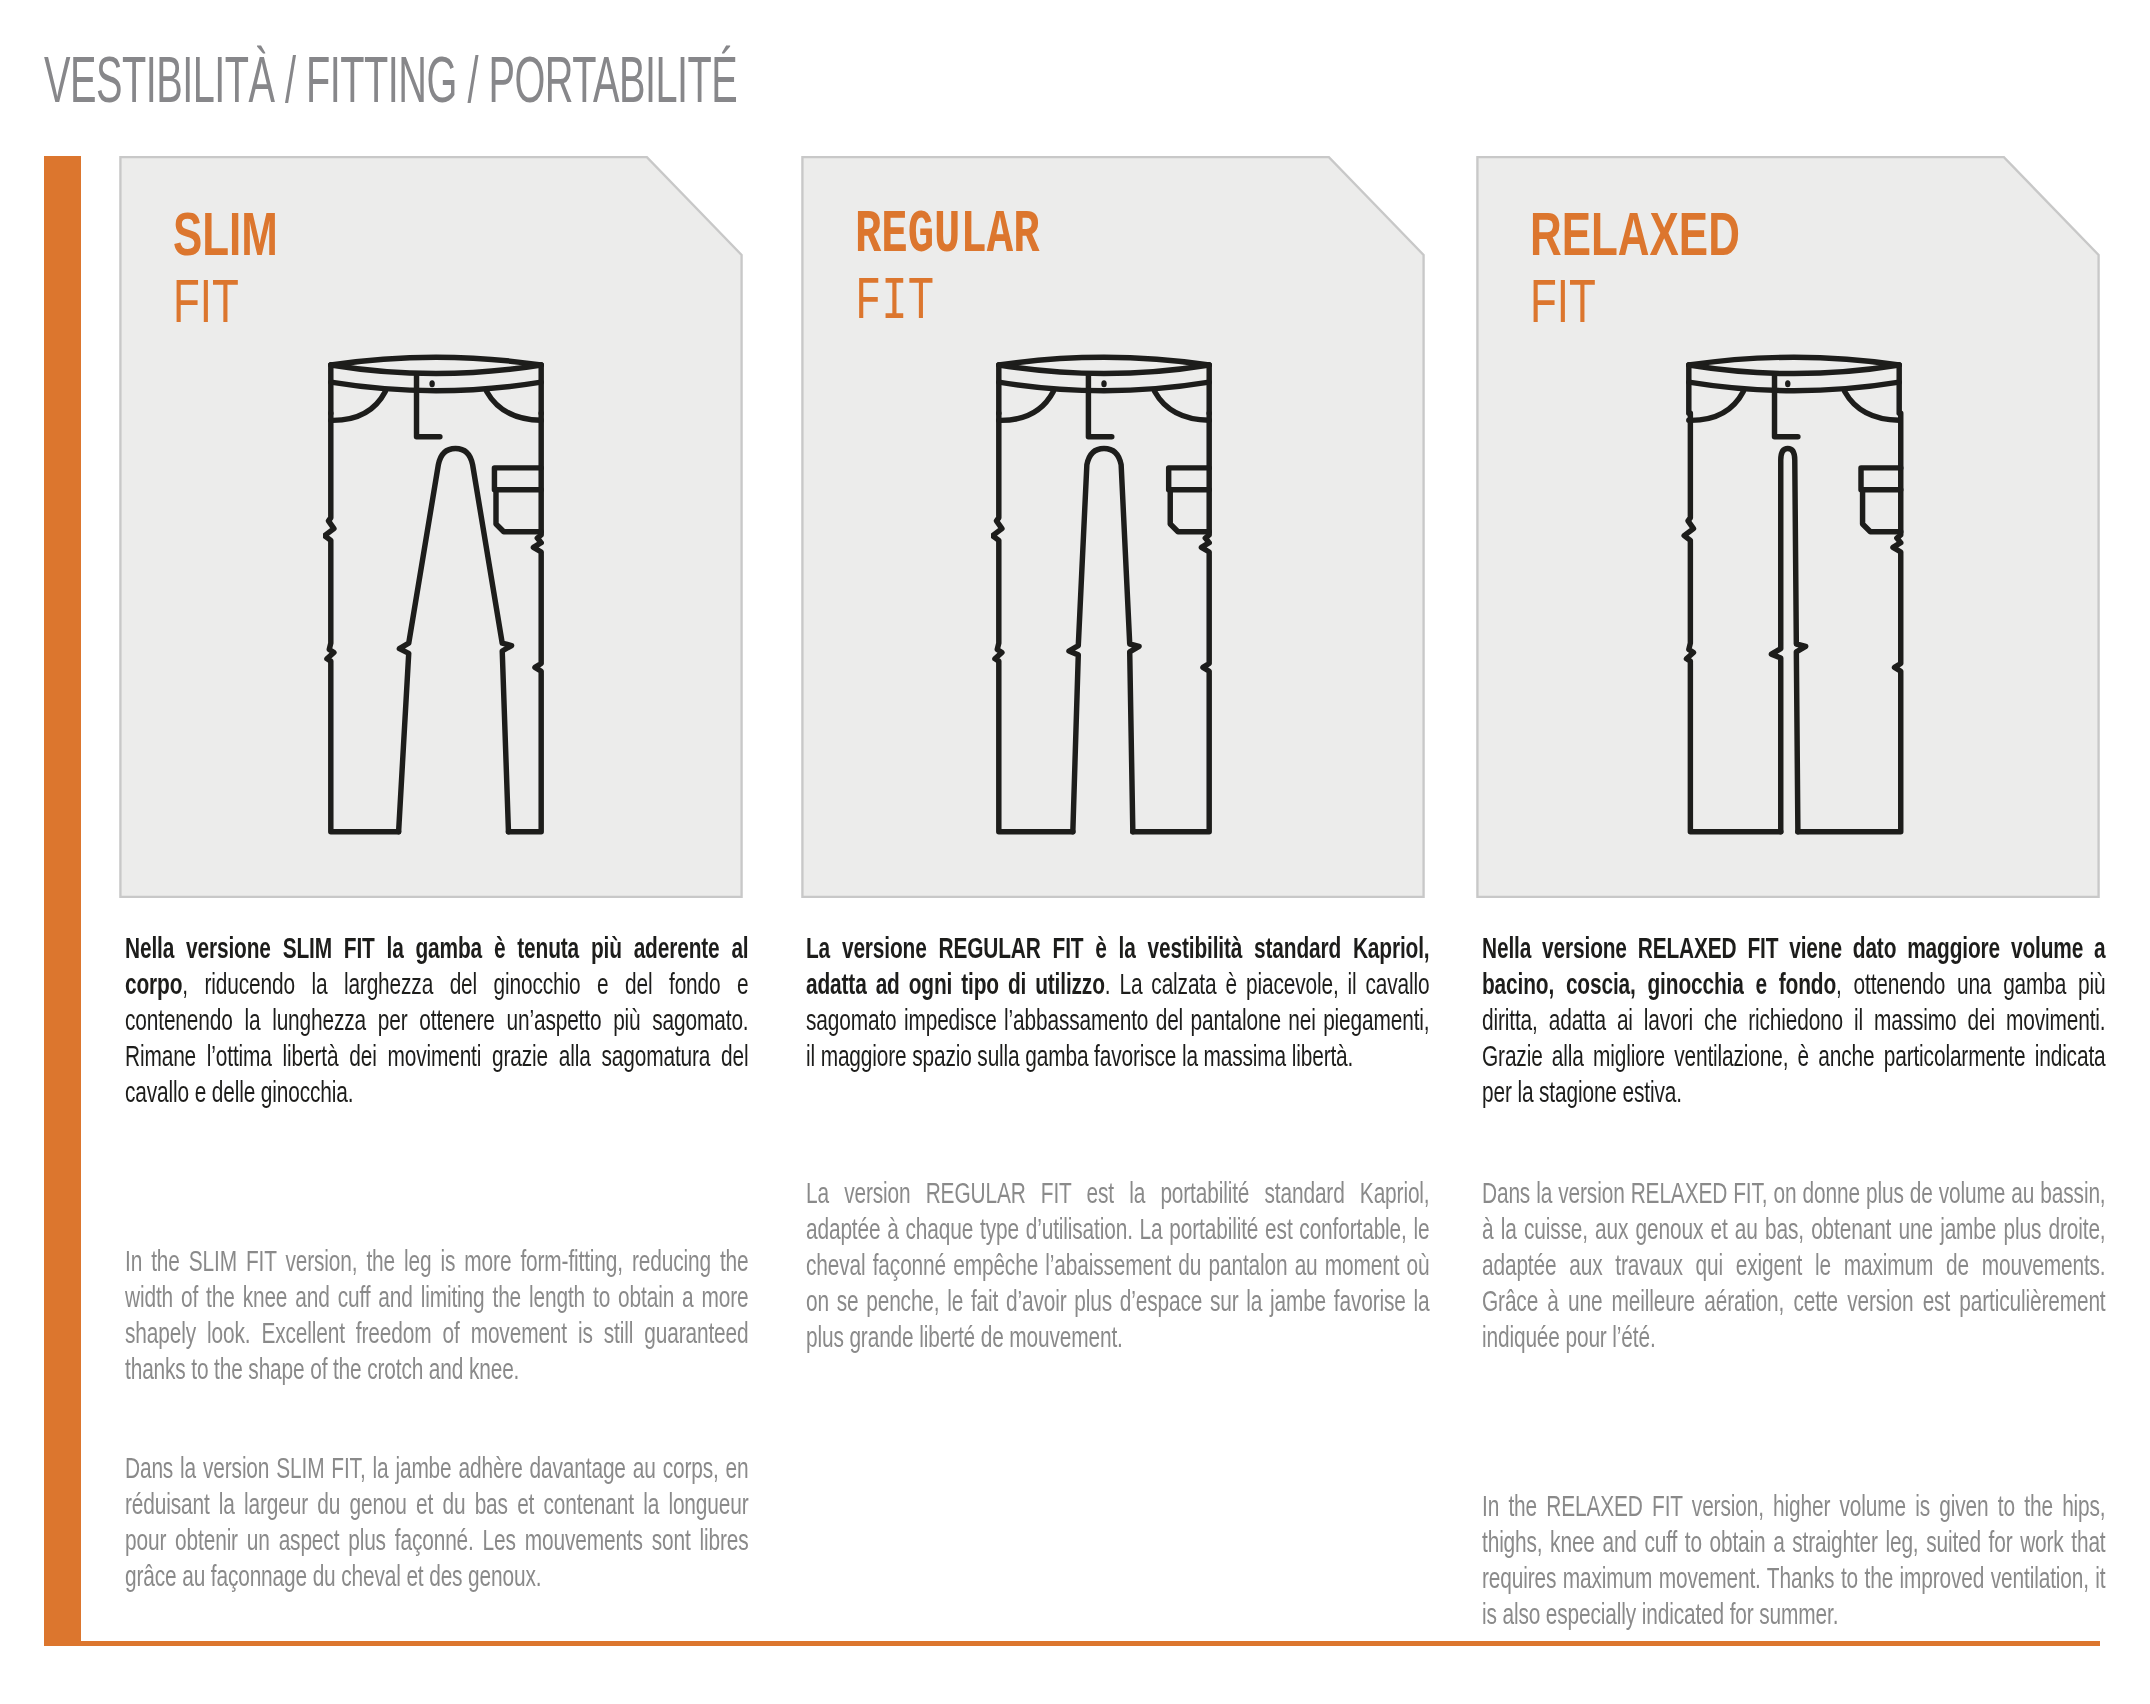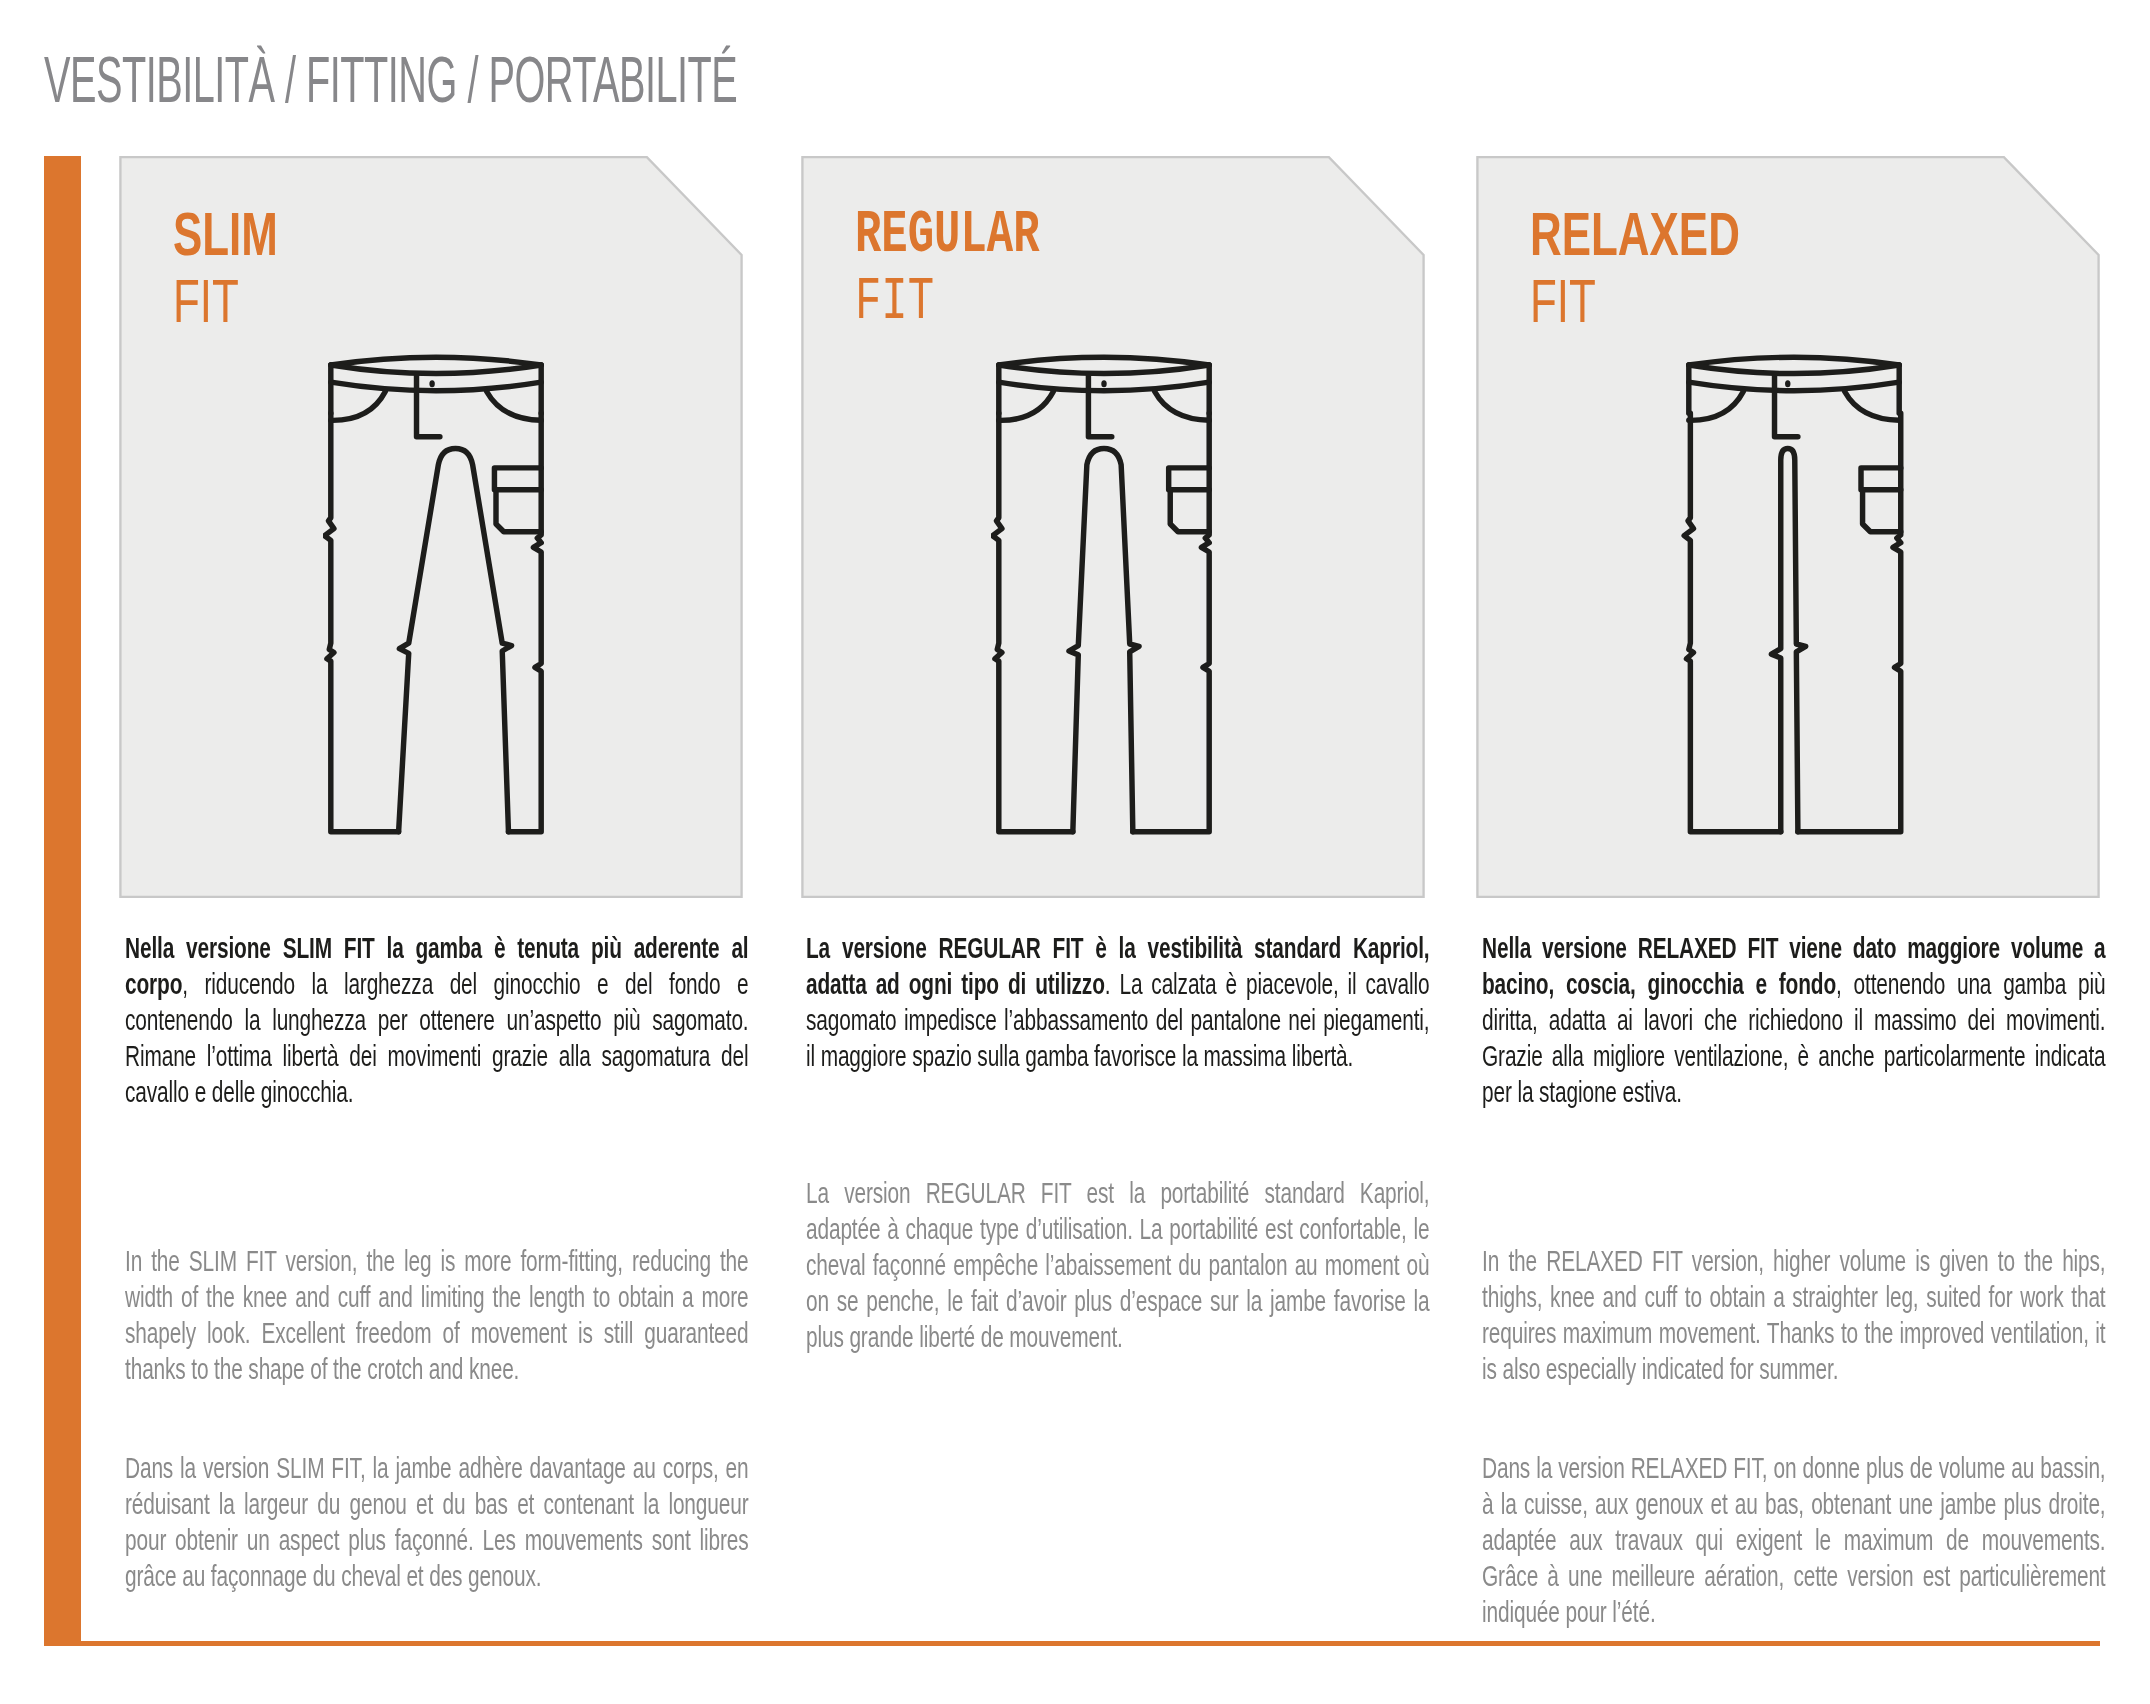--- a/index.html
+++ b/index.html
@@ -145,20 +145,20 @@
   </div>
   <div class="para-wrap fr">
     <p class="para para-fr">La version REGULAR FIT est la portabilité standard Kapriol, adaptée à chaque type d’utilisation. La portabilité est confortable, le cheval façonné empêche l’abaissement du pantalon au moment où on se penche, le fait d’avoir plus d’espace sur la jambe favorise la plus grande liberté de mouvement.</p>
   </div>
 </div>
 
 <div class="desc" style="left:1482px;">
   <div class="para-wrap">
     <p class="para para-it"><b>Nella versione RELAXED FIT viene dato maggiore volume a bacino, coscia, ginocchia e fondo</b><span>, ottenendo una gamba più diritta, adatta ai lavori che richiedono il massimo dei movimenti. Grazie alla migliore ventilazione, è anche particolarmente indicata per la stagione estiva.</span></p>
   </div>
+  <div class="para-wrap fr">
+    <p class="para para-fr">Dans la version RELAXED FIT, on donne plus de volume au bassin, à la cuisse, aux genoux et au bas, obtenant une jambe plus droite, adaptée aux travaux qui exigent le maximum de mouvements. Grâce à une meilleure aération, cette version est particulièrement indiquée pour l’été.</p>
+  </div>
   <div class="para-wrap en">
     <p class="para para-en">In the RELAXED FIT version, higher volume is given to the hips, thighs, knee and cuff to obtain a straighter leg, suited for work that requires maximum movement. Thanks to the improved ventilation, it is also especially indicated for summer.</p>
-  </div>
-  <div class="para-wrap fr">
-    <p class="para para-fr">Dans la version RELAXED FIT, on donne plus de volume au bassin, à la cuisse, aux genoux et au bas, obtenant une jambe plus droite, adaptée aux travaux qui exigent le maximum de mouvements. Grâce à une meilleure aération, cette version est particulièrement indiquée pour l’été.</p>
   </div>
 </div>
 
 
 </body></html>

